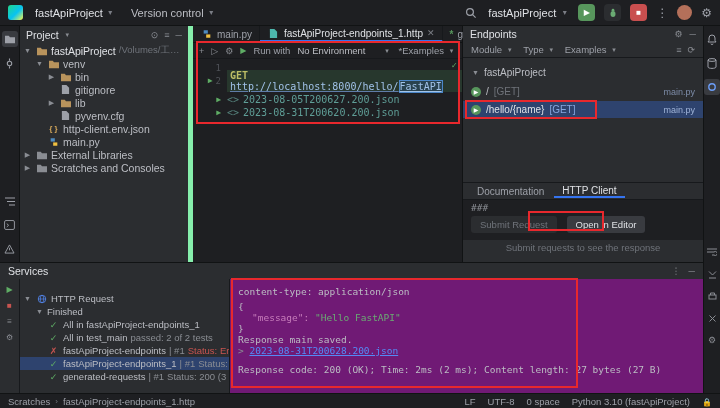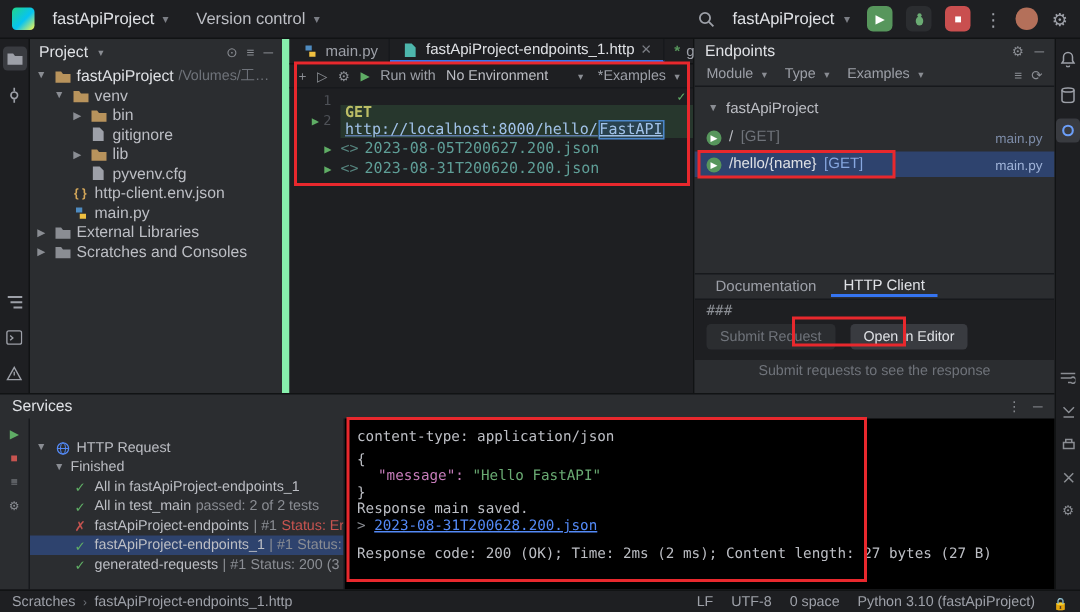--- a/index.html
+++ b/index.html
@@ -116,21 +116,21 @@
   .svc-header{height:16px;display:flex;align-items:center;padding:0 8px;font-size:10.5px;color:#dfe1e5}
   .svc-header .hic{margin-left:auto;display:flex;gap:8px;color:#8a8d93;font-size:9px}
   .svc-body{position:absolute;top:16px;bottom:0;left:0;right:0;display:flex}
   .svc-vtoolbar{width:20px;border-right:1px solid #17191c;display:flex;flex-direction:column;align-items:center;
     padding-top:6px;gap:7px}
   .svc-vtoolbar .ic{font-size:8px;color:#8a8d93}
   .svc-vtoolbar .ic.grn{color:#5fad65}
   .svc-vtoolbar .ic.red{color:#c75450}
   .svc-tree{width:210px;border-right:1px solid #17191c;padding-top:13px;overflow:hidden;font-size:9.5px}
   .svc-tree .trow{font-size:9.5px}
-  .console{flex:1;background:#000000;padding:7px 8px 0 8px;font-family:"DejaVu Sans Mono","Liberation Mono",monospace;
+  .console{flex:1;background:#701a75;padding:7px 8px 0 8px;font-family:"DejaVu Sans Mono","Liberation Mono",monospace;
     font-size:9.5px;color:#bcbec4;position:relative}
   .cline{height:11px;white-space:pre}
   .cblank{height:4px}
   .jkey{color:#c77dbb}
   .jval{color:#6aab73}
   .clink{color:#548af7;text-decoration:underline;cursor:pointer}
   .cpfx{color:#8a8d93}
   .cindent{padding-left:14px}
 
   

